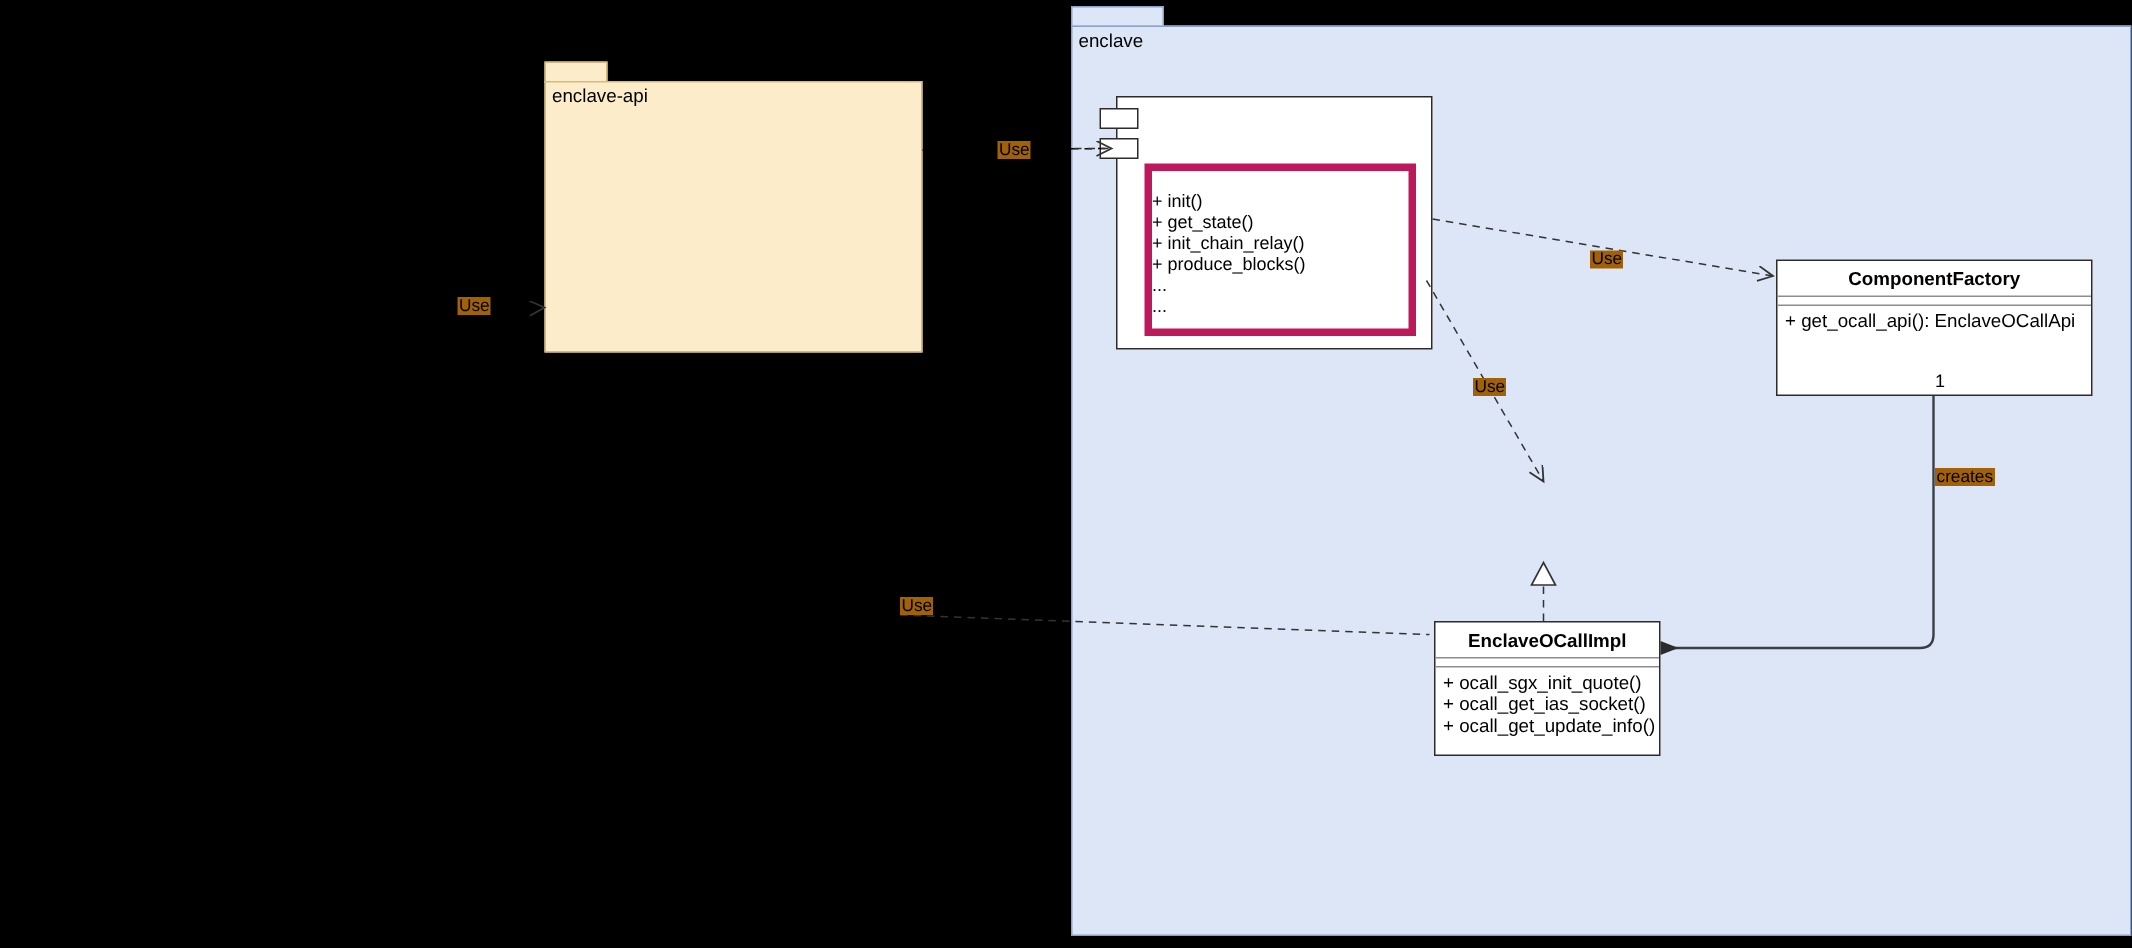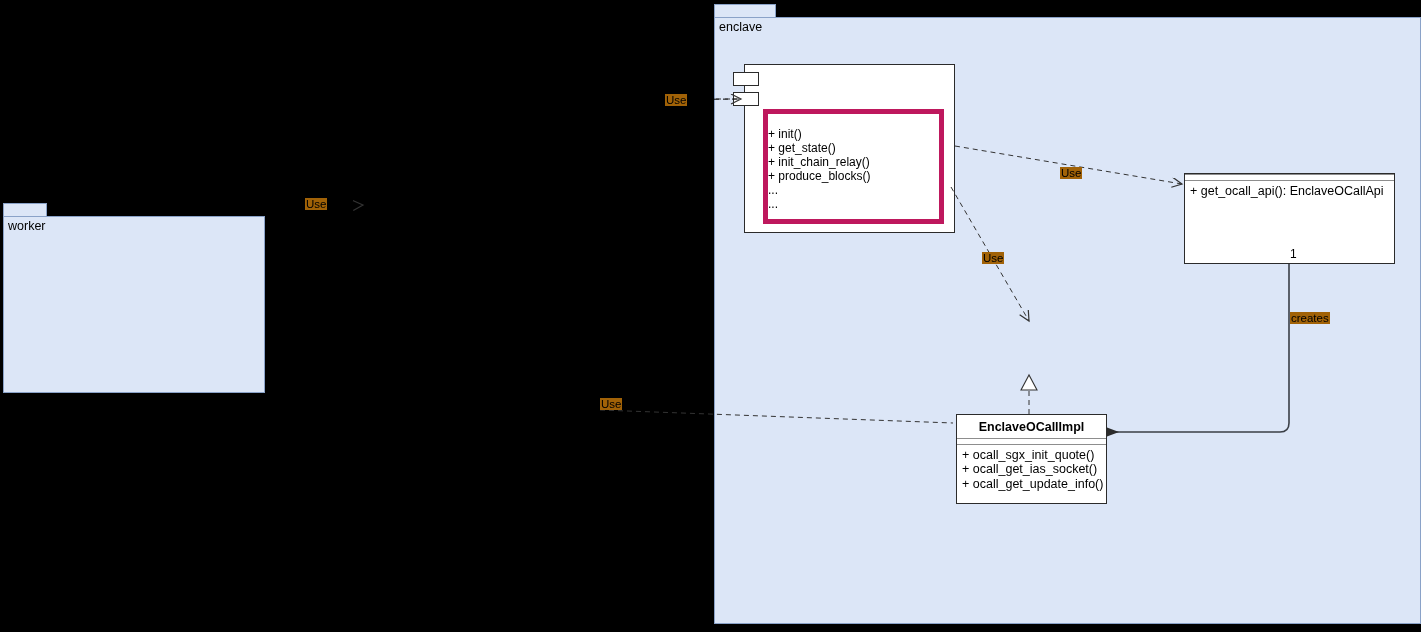--- a/index.html
+++ b/index.html
@@ -44,26 +44,26 @@
 <body>
 
 <div id="canvas">
 
   <div class="pkg blue" style="left:714px;top:4px;width:707px;height:620px;">
     <div class="tab" style="width:62px;height:14px;"></div>
     <div class="body" style="top:13px;width:707px;height:607px;"></div>
     <div class="pname" style="top:17px;">enclave</div>
   </div>
 
+  <div class="pkg cream" style="left:363px;top:41px;width:252px;height:194px;">
+    <div class="tab" style="width:42px;height:14px;"></div>
+    <div class="body" style="top:13px;width:252px;height:181px;"></div>
+    <div class="pname" style="top:17px;">enclave-api</div>
+  </div>
 
-  <div class="pkg blue" style="left:3px;top:203px;width:262px;height:190px;">
-    <div class="tab" style="width:44px;height:14px;"></div>
-    <div class="body" style="top:13px;width:262px;height:177px;"></div>
-    <div class="pname" style="top:17px;">worker</div>
-  </div>
 
   <div class="component" style="left:744px;top:64px;width:211px;height:169px;">
     <div class="ctitle">ecalls</div>
     <div class="inner" style="left:18px;top:44px;width:181px;height:115px;">
       <div style="height:8px;"></div>
       <div class="sep"></div>
       <div style="height:5px;"></div>
       <div class="sep"></div>
       <div class="compart">
         <div class="m">+ init()</div>
@@ -73,20 +73,21 @@
         <div class="m">...</div>
         <div class="m">...</div>
       </div>
     </div>
   </div>
 
   <div class="port" style="left:733px;top:72px;"></div>
   <div class="port" style="left:733px;top:92px;"></div>
 
   <div class="cls" style="left:1184px;top:173px;width:211px;height:91px;">
+    <div class="ctitle">ComponentFactory</div>
     <div class="sep"></div>
     <div style="height:5px;"></div>
     <div class="sep"></div>
     <div class="compart">
       <div class="m">+ get_ocall_api(): EnclaveOCallApi</div>
     </div>
     <div class="mult" style="left:105px;top:74px;">1</div>
   </div>
 
 

